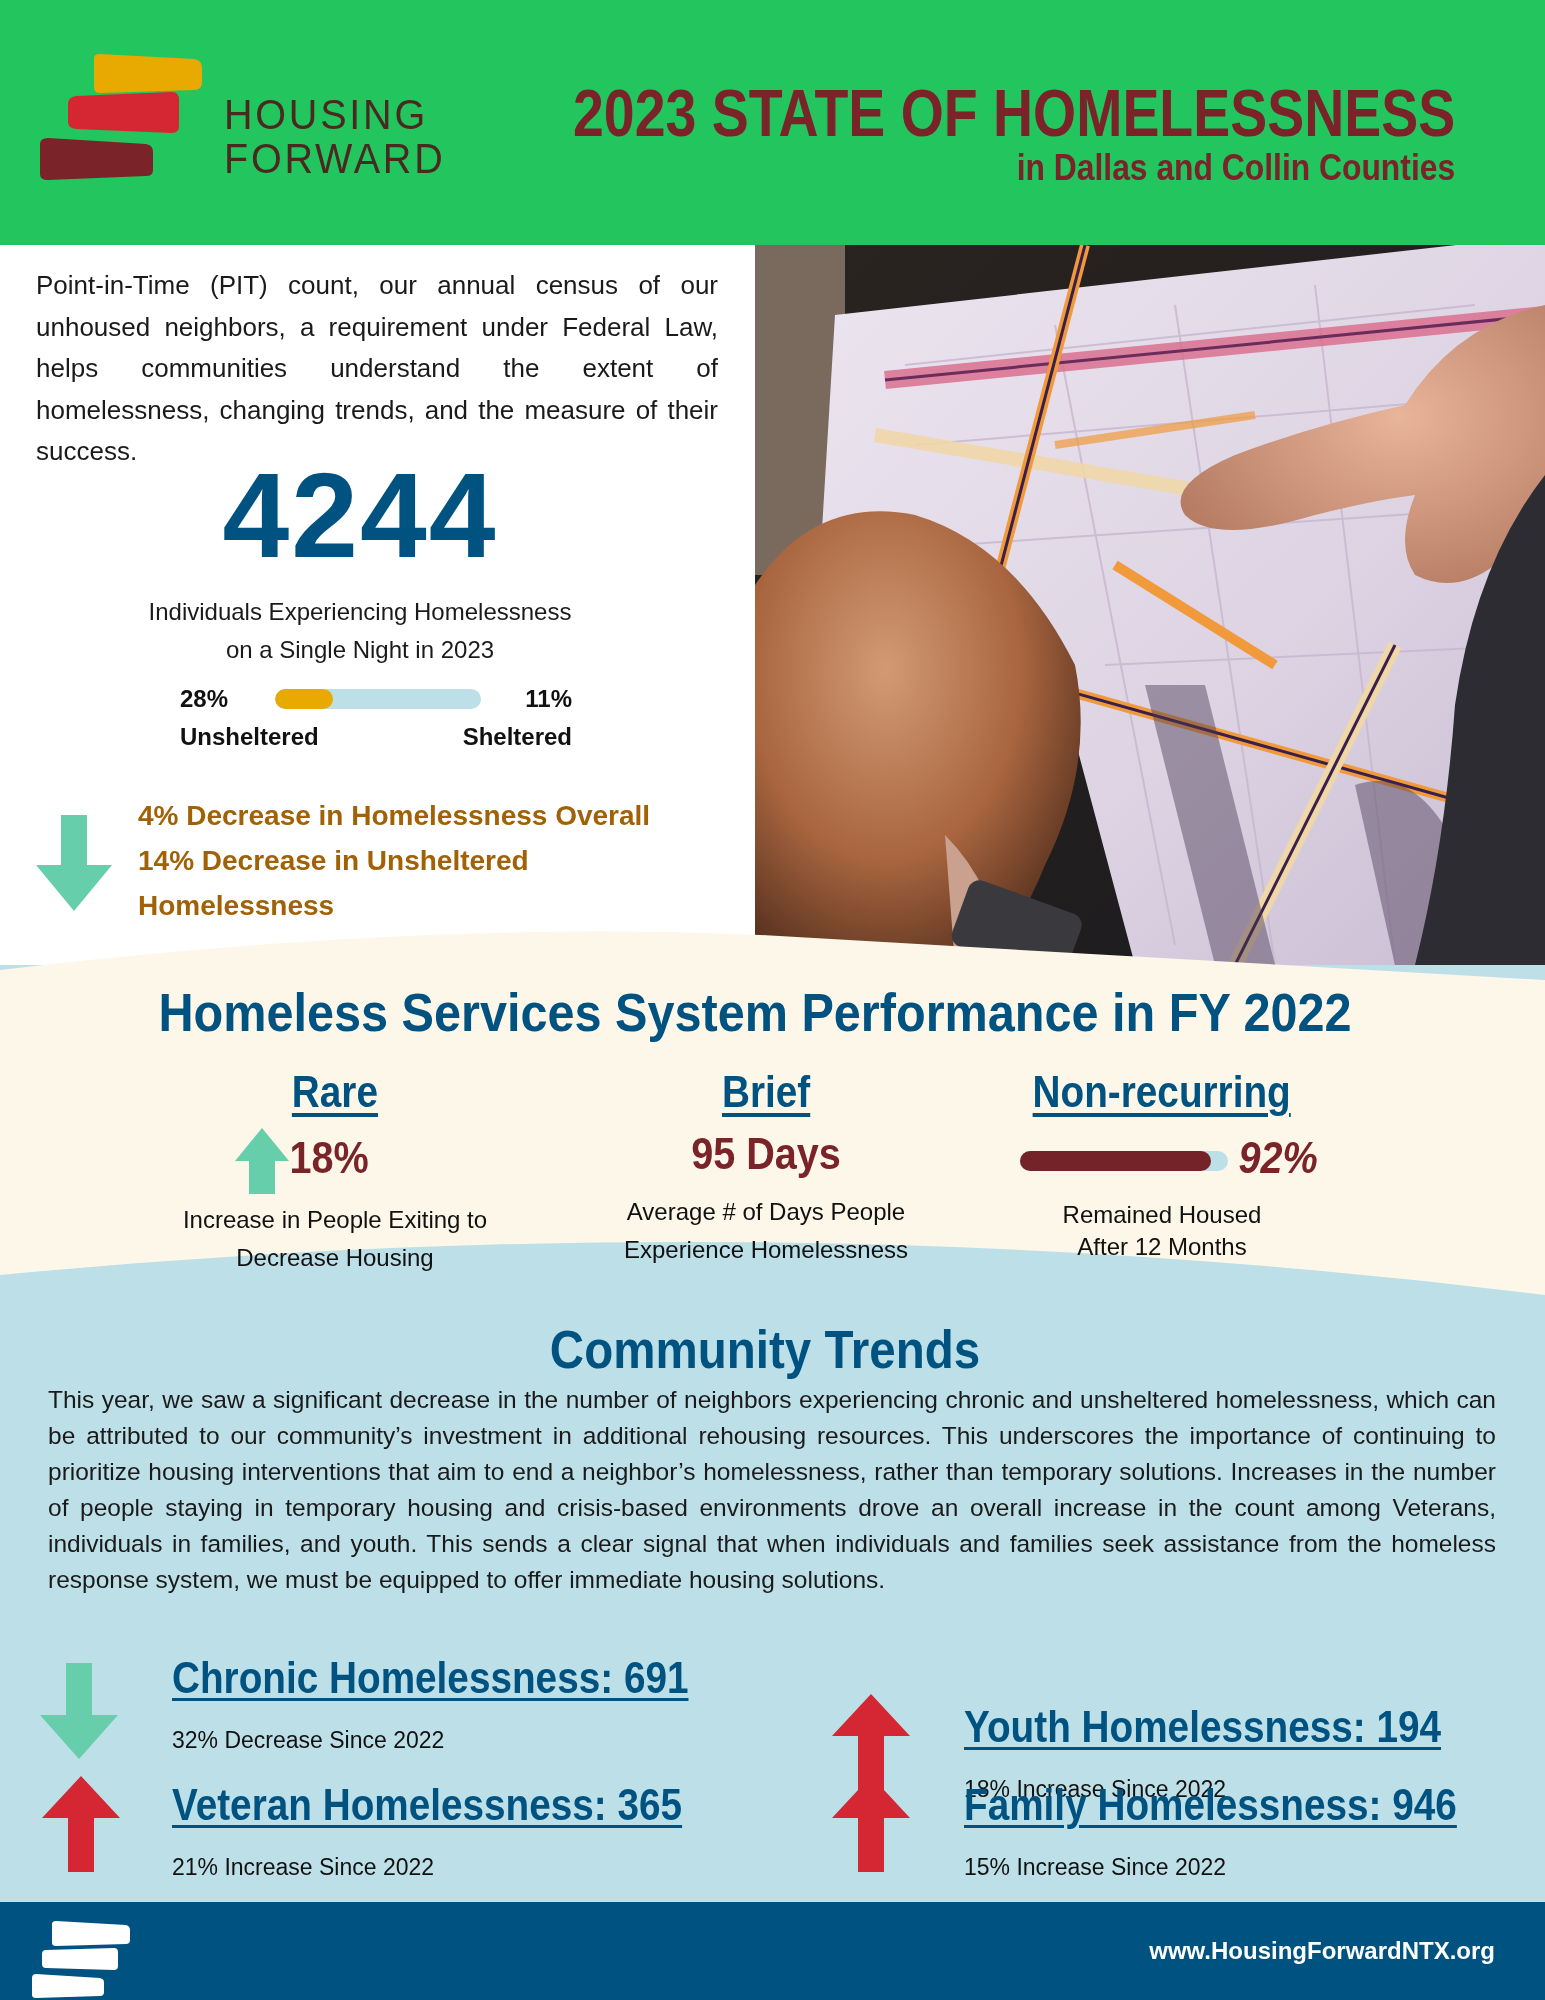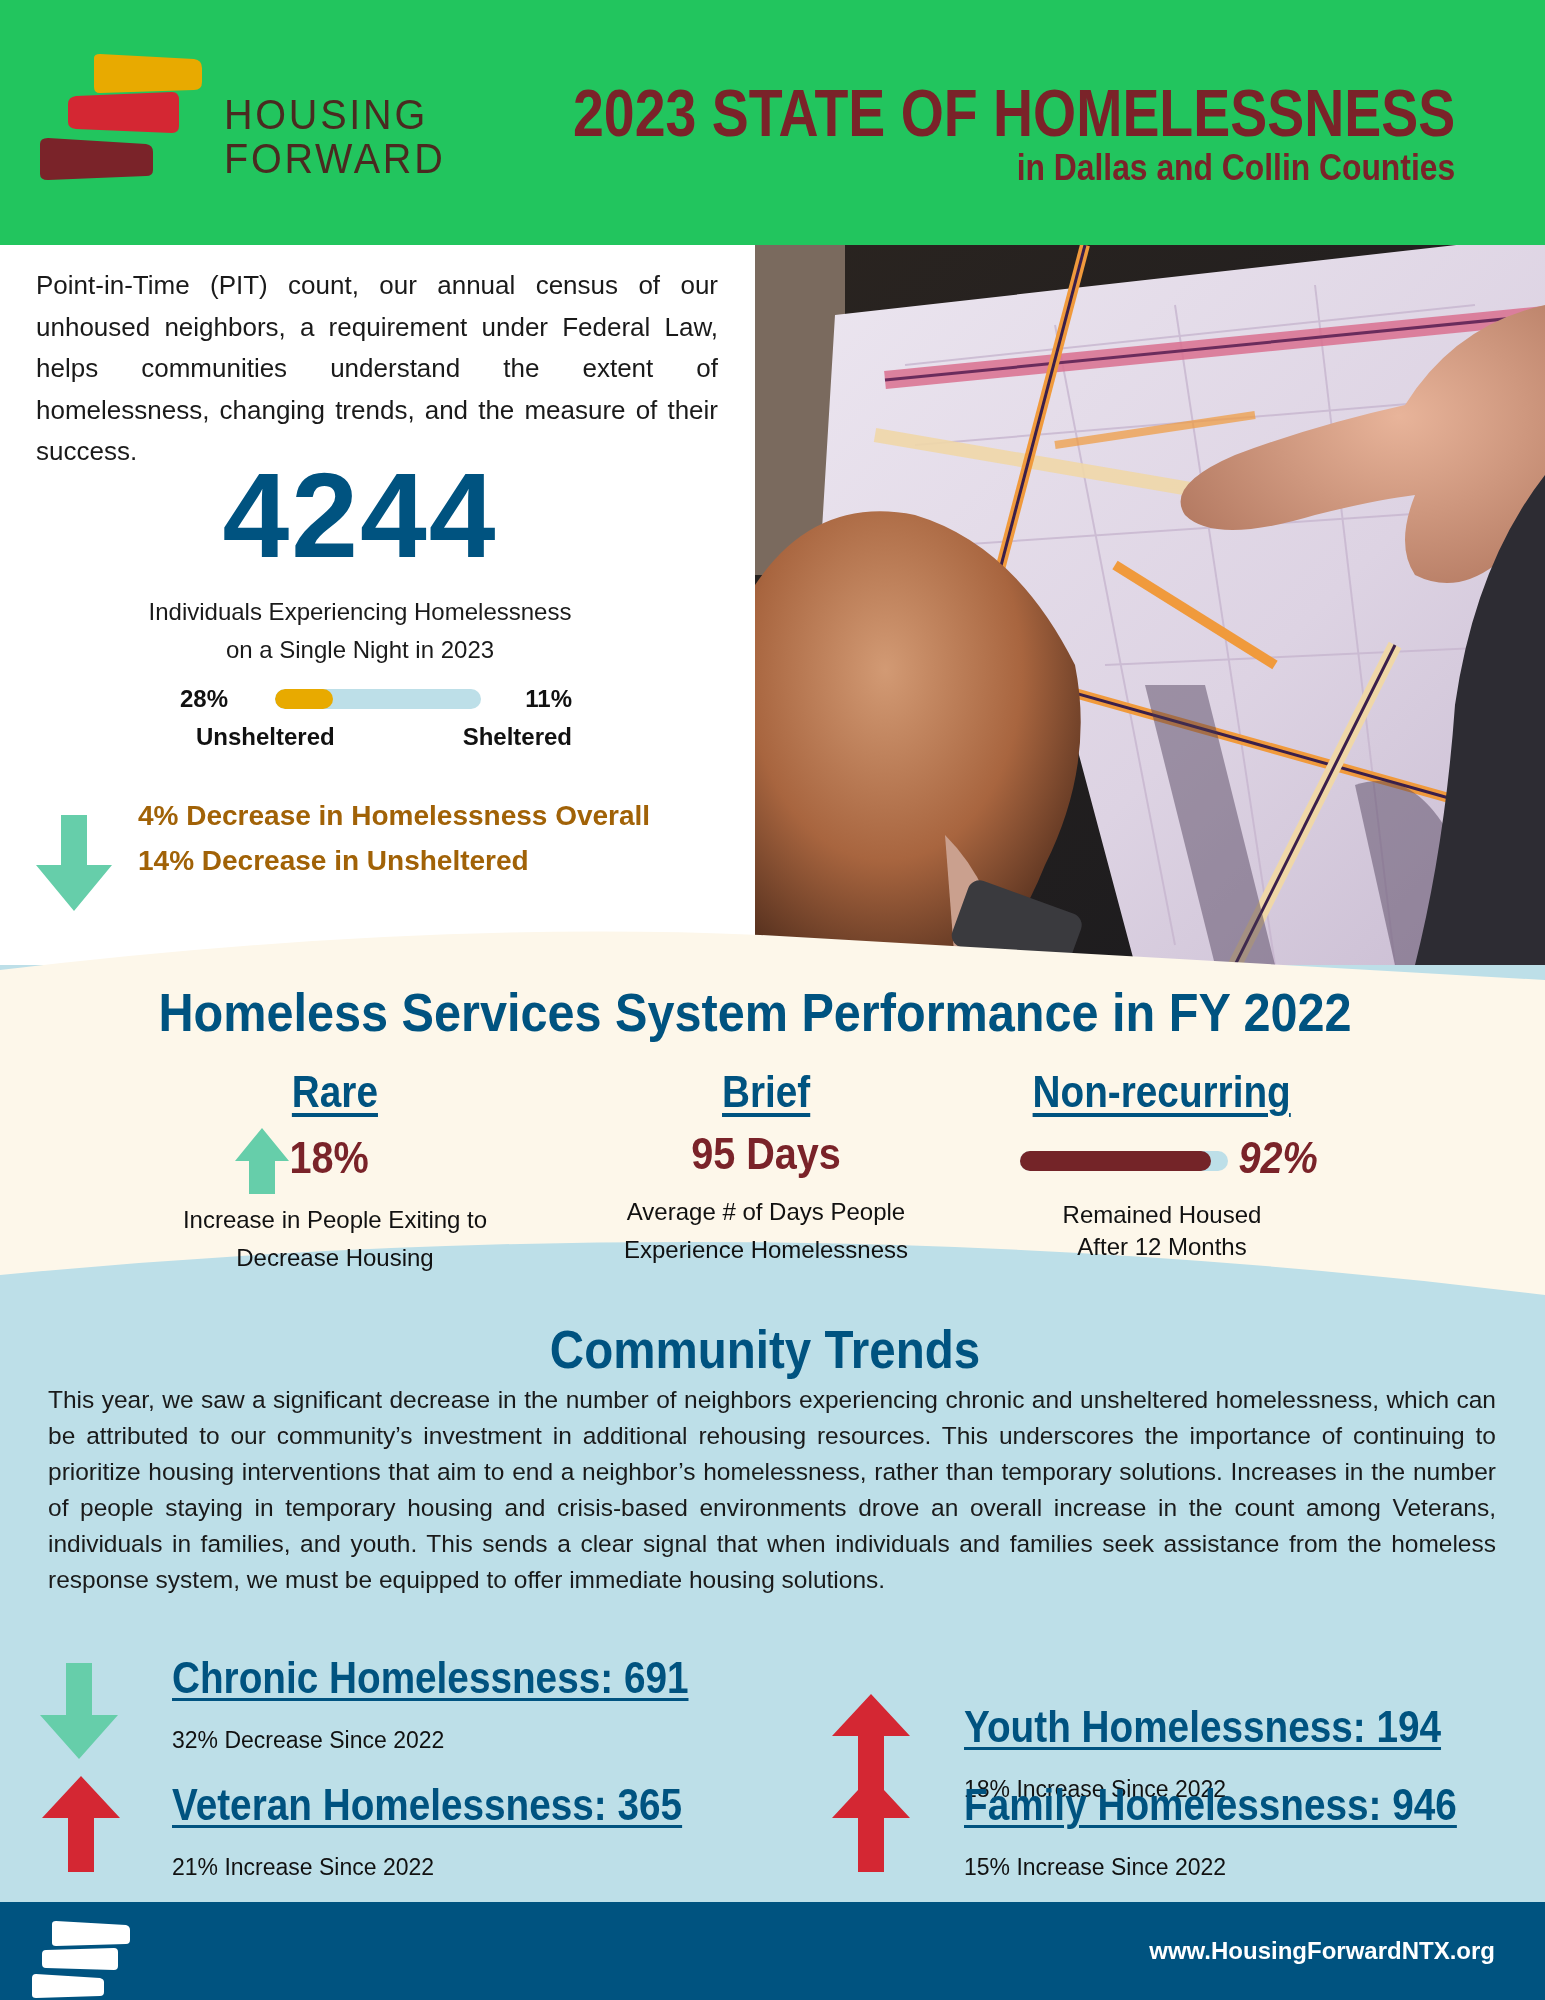--- a/index.html
+++ b/index.html
@@ -63,21 +63,21 @@
   }
   .split { position: absolute; left: 180px; top: 440px; width: 400px; height: 80px; }
   .split-pct-left, .split-pct-right {
     position: absolute; top: 0; font-weight: bold; font-size: 24px; color: #111;
   }
   .split-pct-left { left: 0; }
   .split-pct-right { right: 8px; }
   .split-lbl-left, .split-lbl-right {
     position: absolute; top: 38px; font-weight: bold; font-size: 24px; color: #111;
   }
-  .split-lbl-left { left: 16px; }
+  .split-lbl-left { left: 0; }
   .split-lbl-right { right: 8px; }
   .split-bar {
     position: absolute; left: 95px; top: 4px; width: 206px; height: 20px;
     background: #bddfe8; border-radius: 10px; overflow: hidden;
   }
   .split-bar-fill {
     position: absolute; left: 0; top: 0; height: 20px; width: 57px;
     background: #e8aa00; border-radius: 10px;
   }
   .decrease-block { position: absolute; left: 34px; top: 548px; width: 700px; height: 140px; }
@@ -213,20 +213,21 @@
     <div class="split-lbl-left">Unsheltered</div>
     <div class="split-lbl-right">Sheltered</div>
   </div>
   <div class="decrease-block">
     <svg class="decrease-arrow" viewBox="0 0 80 100" width="80" height="100">
       <path d="M27 2 L53 2 L53 52 L78 52 L40 98 L2 52 L27 52 Z" fill="#66ceaa"></path>
     </svg>
     <div class="decrease-lines">
       <div>4% Decrease in Homelessness Overall</div>
       <div>14% Decrease in Unsheltered</div>
+      <div>Homelessness</div>
     </div>
   </div>
 </div>
 
 <div class="photo">
   <svg width="790" height="720" viewBox="0 0 790 720">
     <defs>
       <linearGradient id="bgG" x1="0" y1="0" x2="1" y2="1">
         <stop offset="0" stop-color="#2a2420"></stop>
         <stop offset="1" stop-color="#1a1a1e"></stop>

